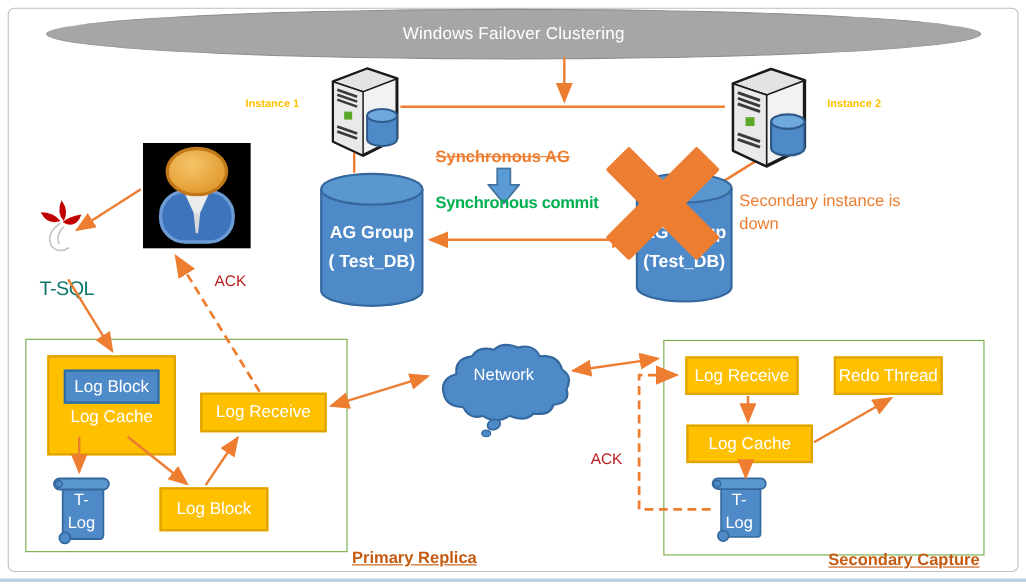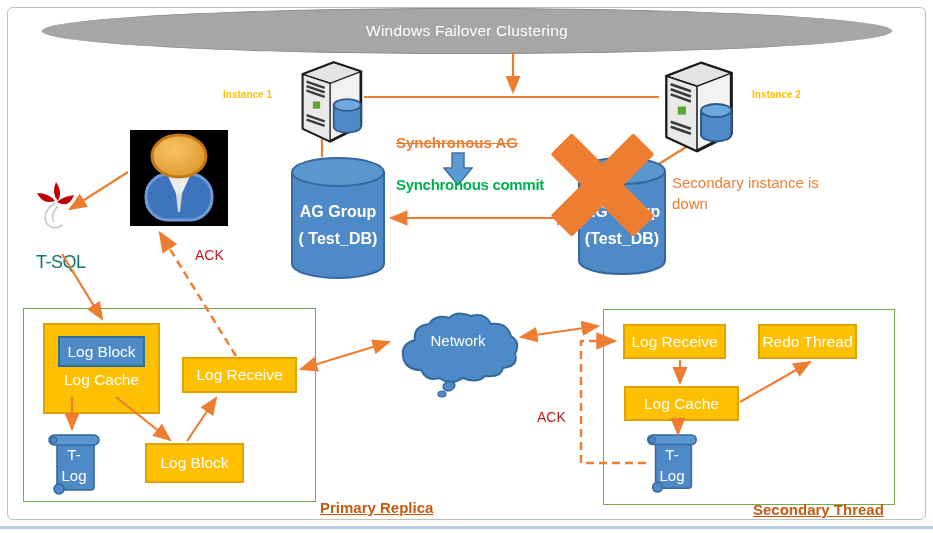--- a/index.html
+++ b/index.html
@@ -242,21 +242,21 @@
       <rect x="1" y="3" width="50" height="10" rx="5" fill="#5B97CF" stroke="#35689E" stroke-width="1.6"></rect>
       <circle cx="5.5" cy="8" r="3.2" fill="#4E8AC8" stroke="#35689E" stroke-width="1.2"></circle>
       <circle cx="11" cy="57" r="5" fill="#4E8AC8" stroke="#35689E" stroke-width="1.6"></circle>
     </svg>
     <div class="scroll-text">
       <div>T-</div>
       <div>Log</div>
     </div>
   </div>
 
-  <div class="abs replica-label" style="left:753px;top:501px;">Secondary Thread</div>
+  <div class="abs replica-label" style="left:753px;top:501px;">Secondary Capture</div>
 
   <svg class="abs overlay" width="933" height="533" viewBox="0 0 933 533">
     <defs>
       <marker id="ah" markerWidth="9" markerHeight="8" refX="7.5" refY="3.5" orient="auto-start-reverse">
         <path d="M0,0 L8.5,3.5 L0,7 Z" fill="#ED7D31"></path>
       </marker>
     </defs>
     <g stroke="#ED7D31" stroke-width="2.2" fill="none">
       <line x1="513" y1="52" x2="513" y2="92" marker-end="url(#ah)"></line>
       <line x1="364" y1="97" x2="659" y2="97"></line>

